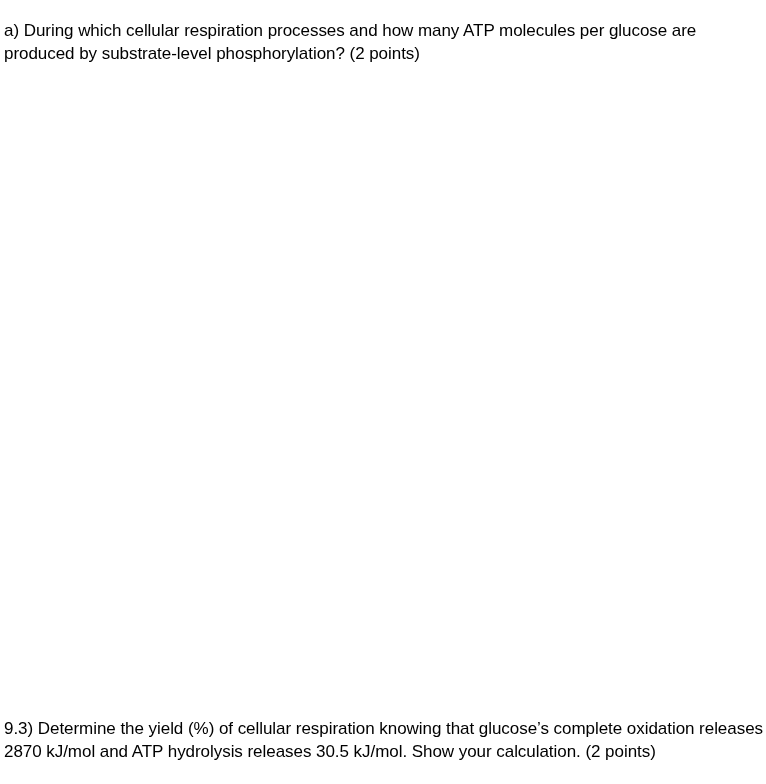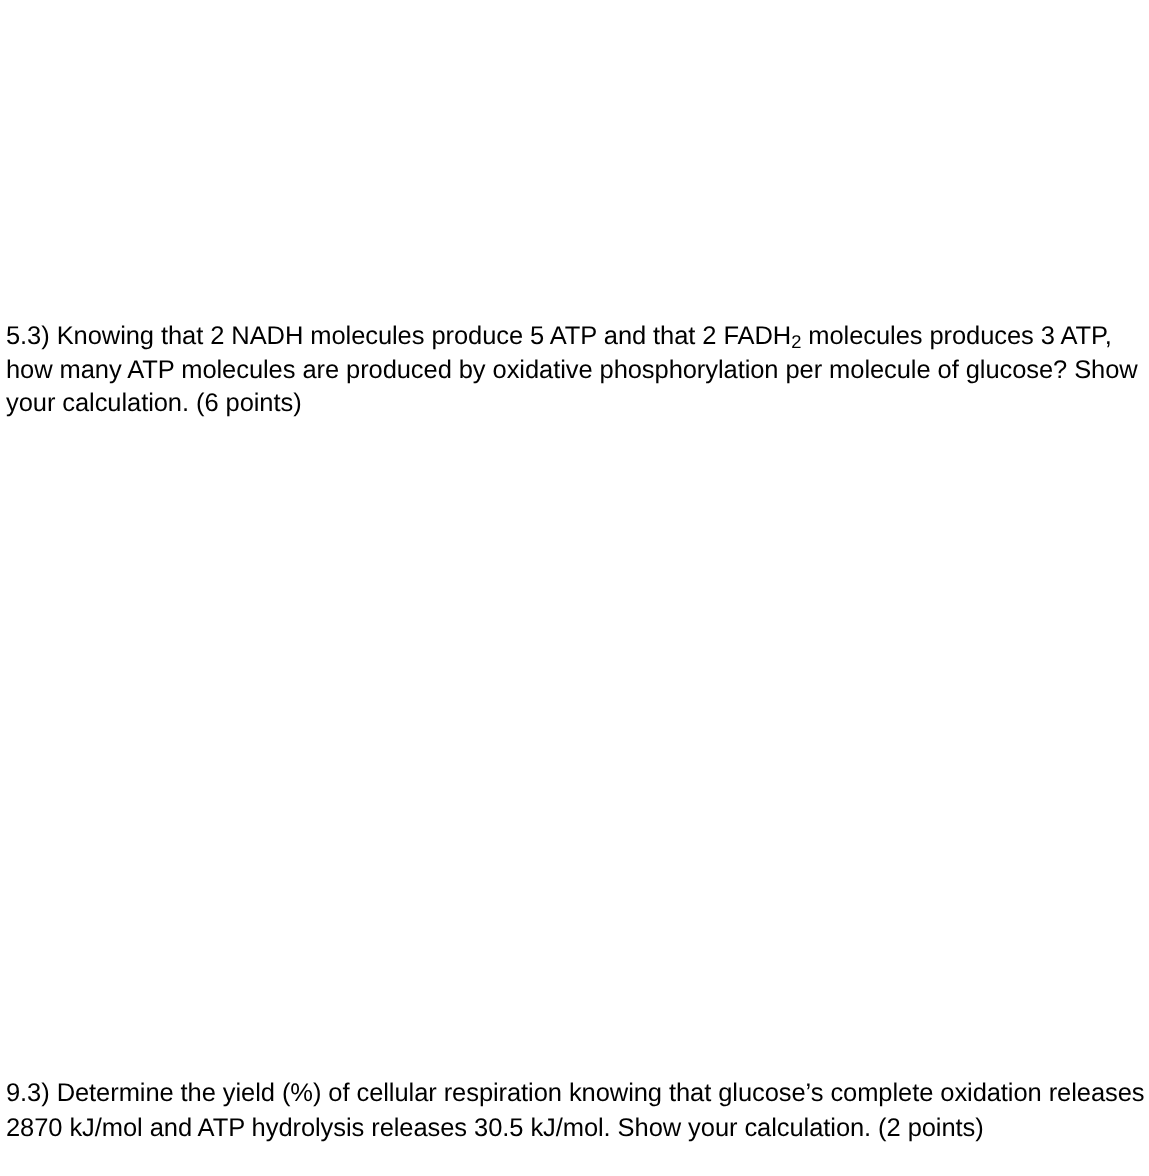--- a/index.html
+++ b/index.html
@@ -53,24 +53,24 @@
     position: relative;
     top: 0.26em;
     line-height: 0;
   }
 </style>
 </head>
 <body>
 
 <div class="page">
 
+  <p class="question-block q-a">a) During which cellular respiration processes and how many ATP molecules per glucose are produced by substrate-level phosphorylation? (2 points)</p>
 
   <div class="answer-space answer-space-a"></div>
 
-  <p class="question-block q-53"><span>5.3) Knowing that 2 NADH molecules produce 5 ATP and that 2 FADH</span><sub>2</sub><span> molecules produces 3 ATP, how many ATP molecules are produced by oxidative phosphorylation per molecule of glucose? Show your calculation. (6 points)</span></p>
 
   <div class="answer-space answer-space-53"></div>
 
   <p class="question-block q-54">9.3) Determine the yield (%) of cellular respiration knowing that glucose’s complete oxidation releases 2870 kJ/mol and ATP hydrolysis releases 30.5 kJ/mol. Show your calculation. (2 points)</p>
 
   <div class="answer-space answer-space-54"></div>
 
 </div>
 
 </body></html>

